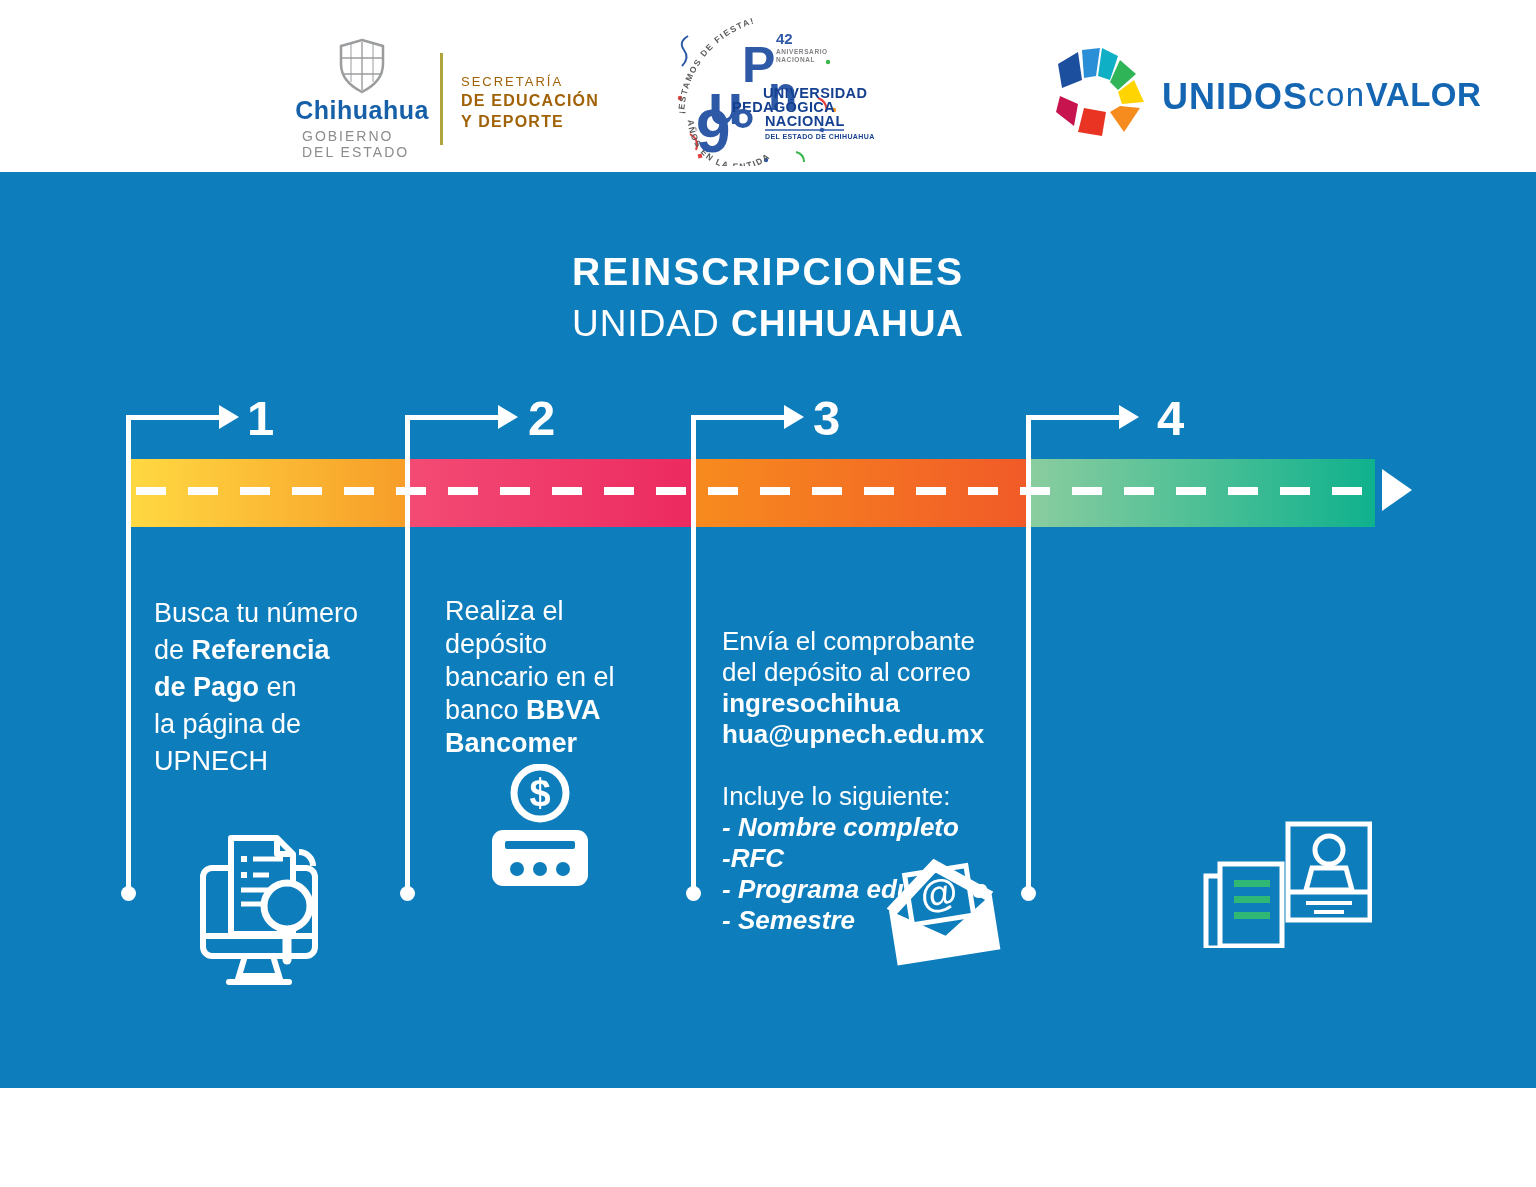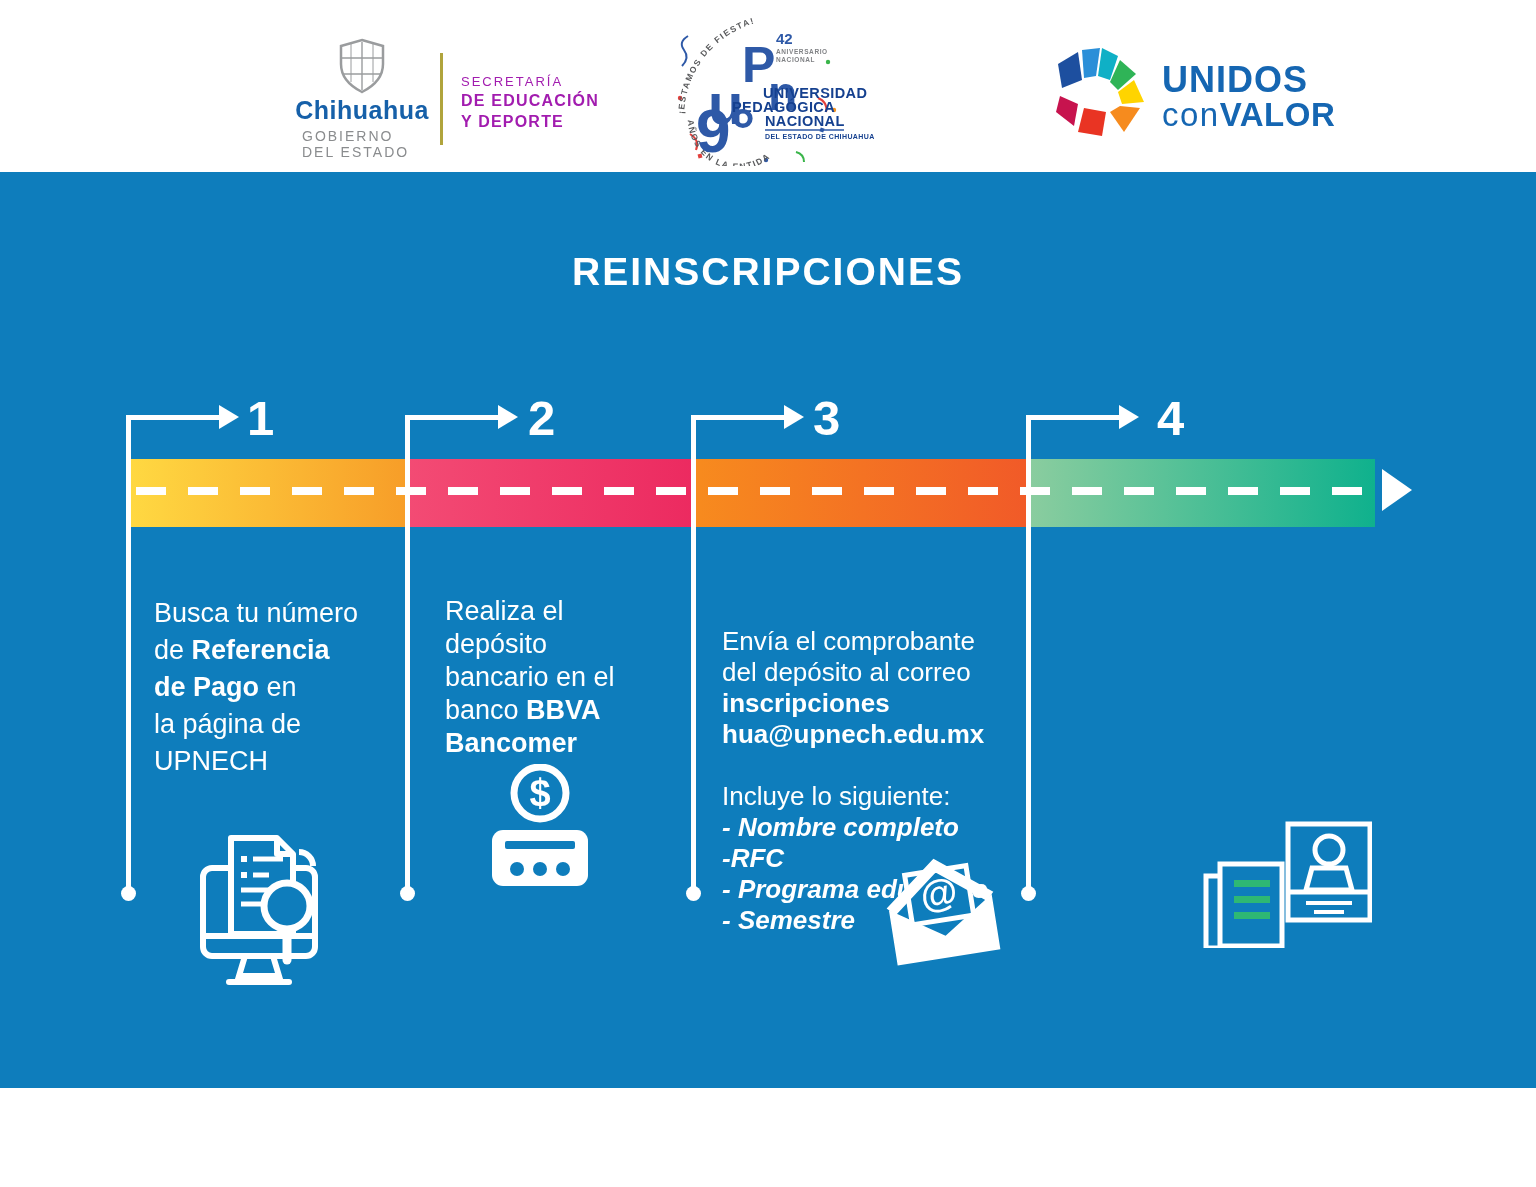--- a/index.html
+++ b/index.html
@@ -6,32 +6,32 @@
   .page{position:relative;width:1536px;height:1187px;overflow:hidden;
         font-family:"Liberation Sans",sans-serif;background:#ffffff;}
 
   
   .topbar{position:absolute;left:0;top:0;width:1536px;height:172px;background:#ffffff;}
   .gov{position:absolute;left:302px;top:38px;display:flex;align-items:center;gap:18px;}
   .gov-left{display:flex;flex-direction:column;align-items:center;width:120px;}
   .gov-state{font-size:25px;font-weight:700;color:#1660a9;margin-top:2px;letter-spacing:.5px;}
   .gov-tag{font-size:14px;letter-spacing:2px;color:#8a8c8e;margin-top:3px;}
   .gov-div{width:3px;height:92px;background:#b0a43c;}
-  .gov-right{display:flex;flex-direction:column;gap:3px;color:#a21caf;margin-top:7px;}
+  .gov-right{display:flex;flex-direction:column;gap:3px;color:#a16207;margin-top:7px;}
   .dept1{font-size:13px;letter-spacing:2px;}
   .dept2{font-size:16px;font-weight:700;letter-spacing:1.2px;}
 
   .upnlogo{position:absolute;left:668px;top:6px;}
   .upn-letter{font-weight:800;fill:#2e59a7;font-family:"Liberation Sans",sans-serif;}
   .upn-small{fill:#808285;font-size:6.5px;letter-spacing:.6px;font-weight:700;}
   .upn-navy{fill:#15408f;font-weight:800;font-size:14.5px;letter-spacing:.4px;}
   .arc-text{fill:#58595b;font-size:8.5px;font-weight:700;letter-spacing:1.6px;}
 
   .unidos{position:absolute;left:1048px;top:46px;display:flex;align-items:center;gap:14px;}
-  .unidos-txt{display:flex;flex-direction:column;color:#1566b2;}
+  .unidos-txt{display:flex;flex-direction:row;color:#1566b2;}
   .unidos-l1{font-size:36px;font-weight:800;letter-spacing:1px;line-height:37px;}
   .unidos-l2{font-size:33px;line-height:34px;}
   .unidos-l2 .light{font-weight:400;letter-spacing:1.5px;}
   .unidos-l2 b{font-weight:800;letter-spacing:.5px;}
 
   
   .blue{position:absolute;left:0;top:172px;width:1536px;height:916px;background:#0e7dbc;}
 
   .title{position:absolute;left:0;top:250px;width:1536px;text-align:center;color:#ffffff;}
   .title-l1{font-size:39px;font-weight:800;letter-spacing:2px;}
@@ -157,20 +157,21 @@
         <span class="unidos-l1">UNIDOS</span>
         <span class="unidos-l2"><span class="light">con</span><b>VALOR</b></span>
       </div>
     </div>
   </div>
 
   <div class="blue">
 
     <div class="title" style="position:absolute;top:78px;">
       <div class="title-l1">REINSCRIPCIONES</div>
+      <div class="title-l2"><span class="light">UNIDAD</span> <b>CHIHUAHUA</b></div>
     </div>
   </div>
 
   <div class="bar">
     <div class="bar-seg seg-w1" style="background: linear-gradient(90deg, rgb(255, 217, 66), rgb(247, 157, 40));"></div>
     <div class="bar-seg seg-w2" style="background: linear-gradient(90deg, rgb(243, 75, 116), rgb(236, 42, 96));"></div>
     <div class="bar-seg seg-w3" style="background: linear-gradient(90deg, rgb(247, 139, 30), rgb(241, 90, 40));"></div>
     <div class="bar-seg seg-w4" style="background: linear-gradient(90deg, rgb(139, 205, 159), rgb(15, 177, 141));"></div>
   </div>
   <div class="dashline"></div>
@@ -201,21 +202,21 @@
 </span></p>
 
   <p class="stepcol s2"><span>Realiza el
 depósito
 bancario en el
 banco </span><b>BBVA
 Bancomer</b></p>
 
   <p class="stepcol s3"><span>Envía el comprobante
 del depósito al correo
-</span><b>inscripciones
+</span><b>ingresochihua
 hua@upnech.edu.mx</b><span>
 
 Incluye lo siguiente:
 </span><b class="list">- Nombre completo
 -RFC
 - Programa educativo
 - Semestre</b></p>
 
 
   <svg class="icon ic1" width="136" height="158" viewBox="0 0 136 158">

